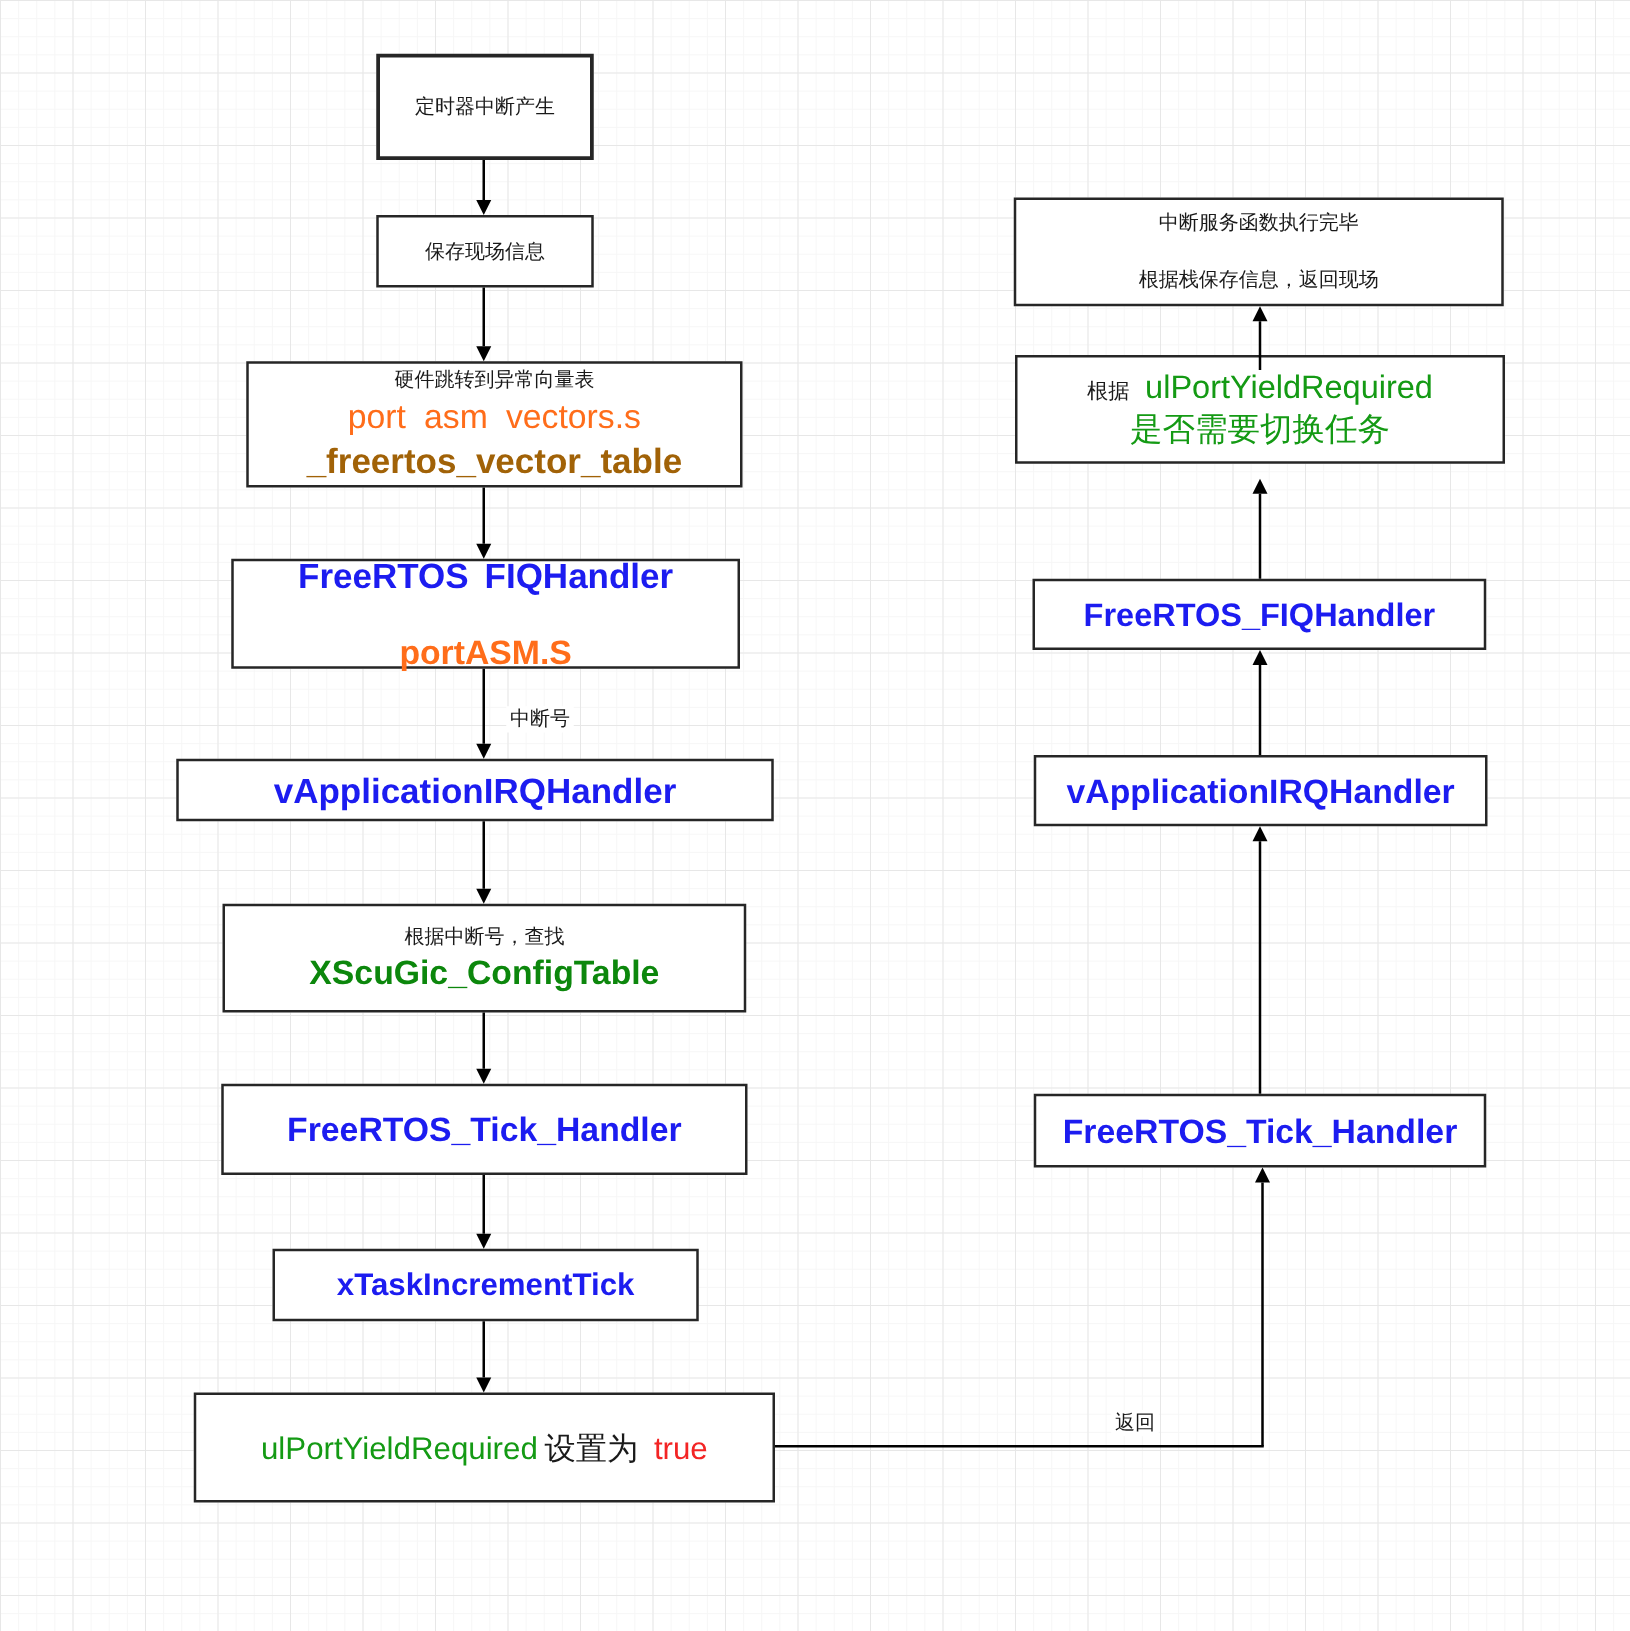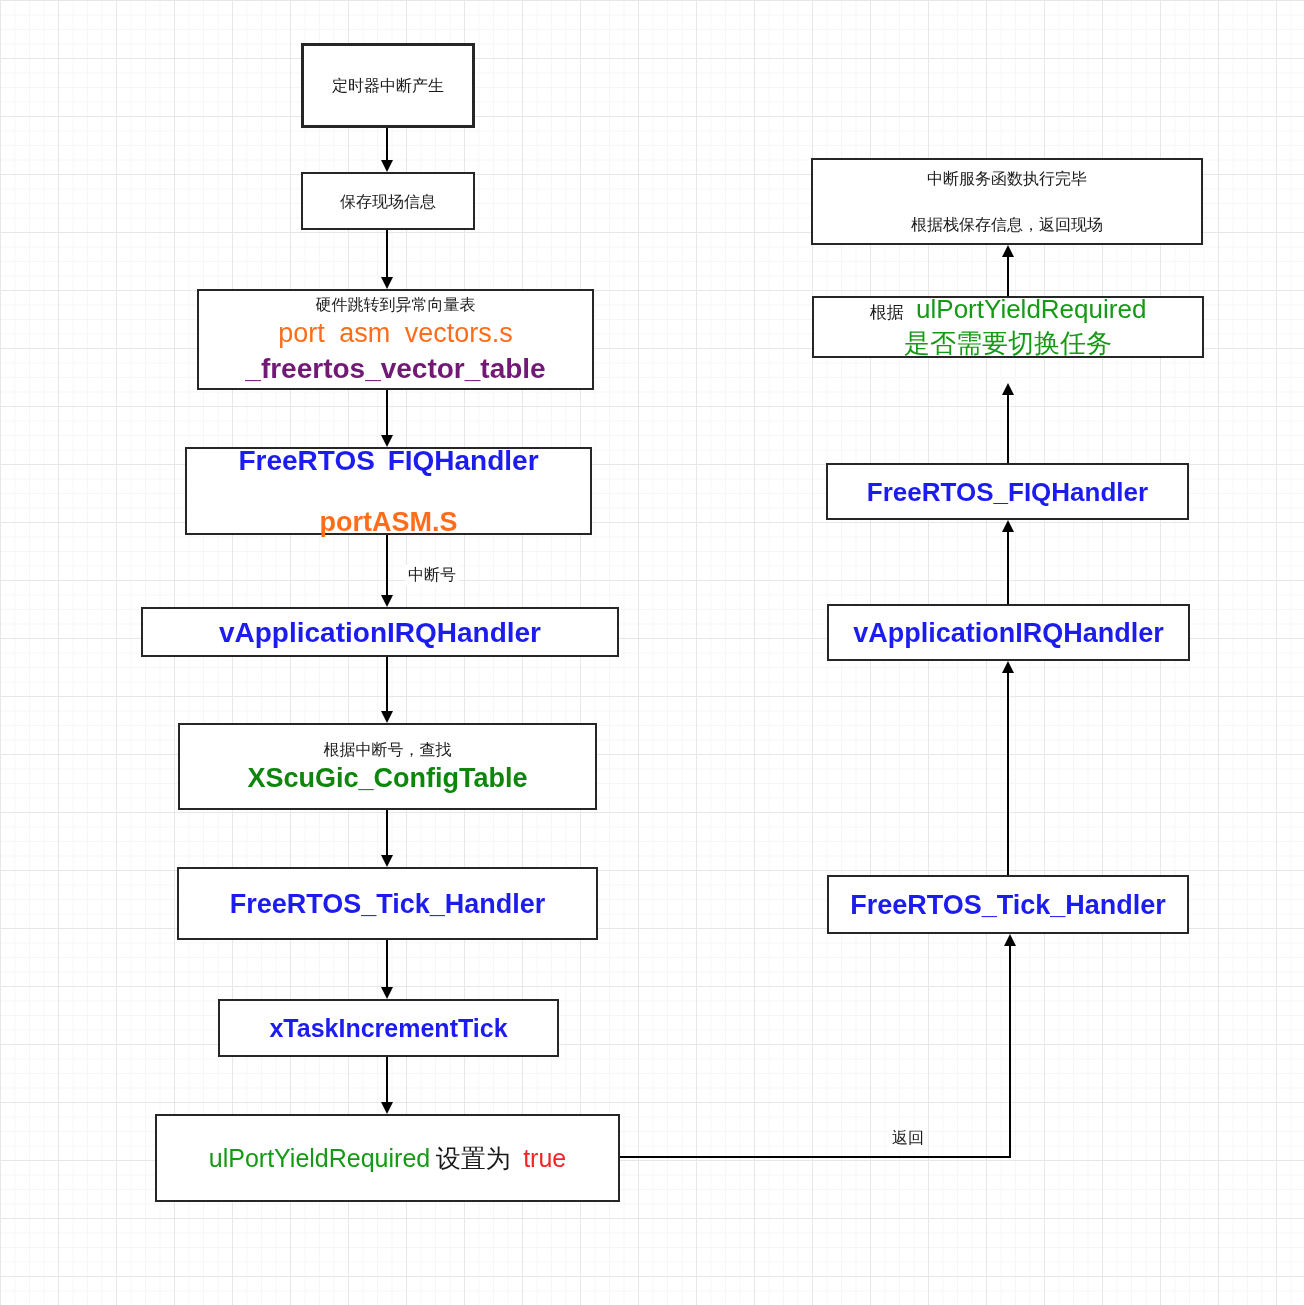--- a/index.html
+++ b/index.html
@@ -34,21 +34,21 @@
   .bd3 { border-width: 3px; }
 
   .zh16  { font-size: 16px; line-height: 23px; }
   .zh16b { font-size: 16px; line-height: 26px; }
   .blue28  { color:#1c1cf0; font-weight:bold; font-size:28px; line-height:37px; }
   .blue27  { color:#1c1cf0; font-weight:bold; font-size:27px; line-height:36px; }
   .blue26  { color:#1c1cf0; font-weight:bold; font-size:26px; line-height:34px; }
   .blue25  { color:#1c1cf0; font-weight:bold; font-size:25px; line-height:33px; }
   .orange27  { color:#ff6d1a; font-size:27px; line-height:35px; word-spacing:7px; }
   .orange27b { color:#ff6d1a; font-weight:bold; font-size:27px; line-height:36px; }
-  .greenb28 { color:#701a75; font-weight:bold; font-size:28px; line-height:36px; }
+  .greenb28 { color:#a16207; font-weight:bold; font-size:28px; line-height:36px; }
   .greenb27 { color:#0c870c; font-weight:bold; font-size:27px; line-height:35px; }
   .green26 { color:#149a14; font-size:26px; }
   .green25 { color:#149a14; font-size:25px; }
   .green27l { color:#149a14; font-size:26px; line-height:36px; }
   .red25 { color:#f32424; font-size:25px; }
   .black25 { color:#1a1a1a; font-size:25px; }
   .prefix17 { color:#1a1a1a; font-size:17px; }
   .ws5 { word-spacing:5px; }
 
   
@@ -119,21 +119,21 @@
       <span class="black25 gap-l">设置为</span>
       <span class="red25 gap-xs">true</span>
     </div>
   </div>
 
   <div class="box" style="left:811px; top:158px; width:392px; height:87px;gap:20px;">
     <div class="zh16b">中断服务函数执行完毕</div>
     <div class="zh16b">根据栈保存信息，返回现场</div>
   </div>
 
-  <div class="box" style="left:812px; top:296px; width:392px; height:62px;">
+  <div class="box" style="left:812px; top:284px; width:392px; height:87px;">
     <div>
       <span class="prefix17">根据</span>
       <span class="green26 gap-xs">ulPortYieldRequired</span>
     </div>
     <div class="green27l">是否需要切换任务</div>
   </div>
 
   <div class="box" style="left:826px; top:463px; width:363px; height:57px;">
     <div class="blue26">FreeRTOS_FIQHandler</div>
   </div>

